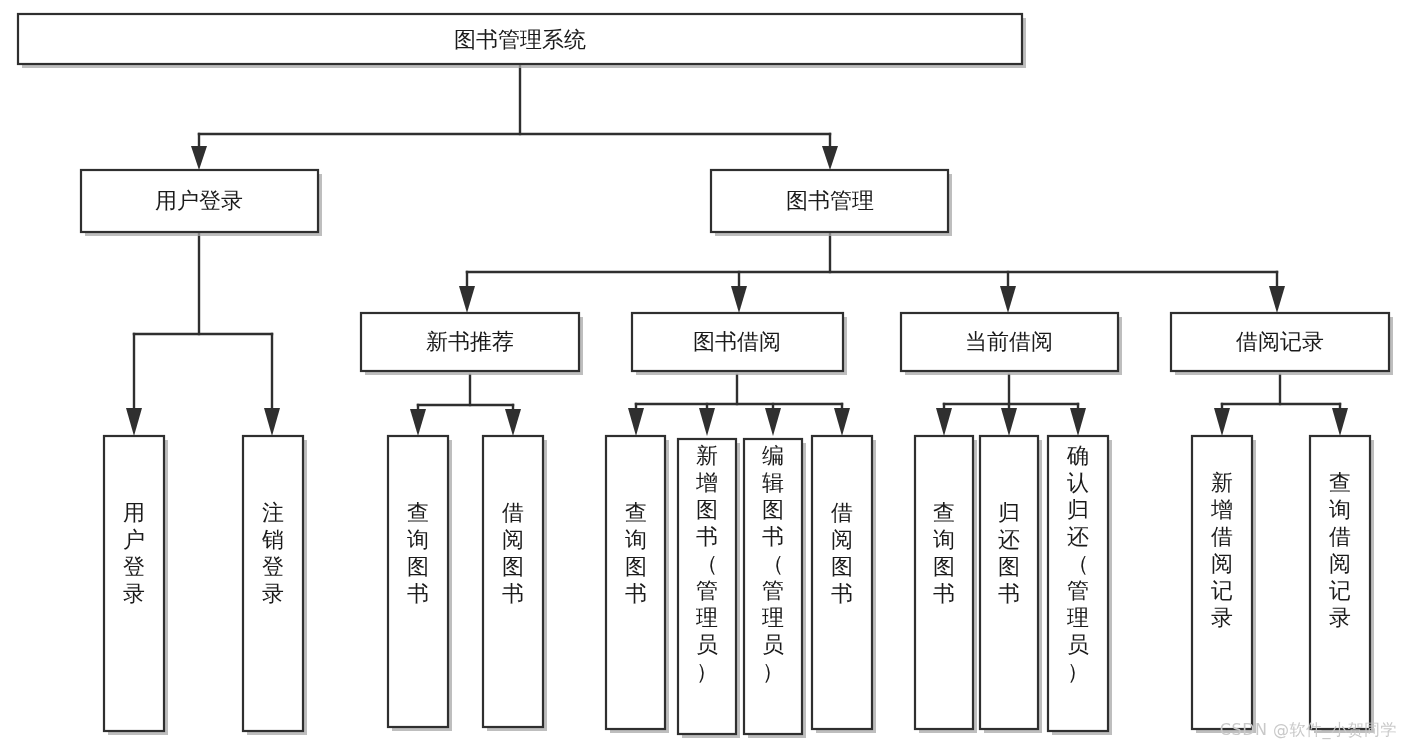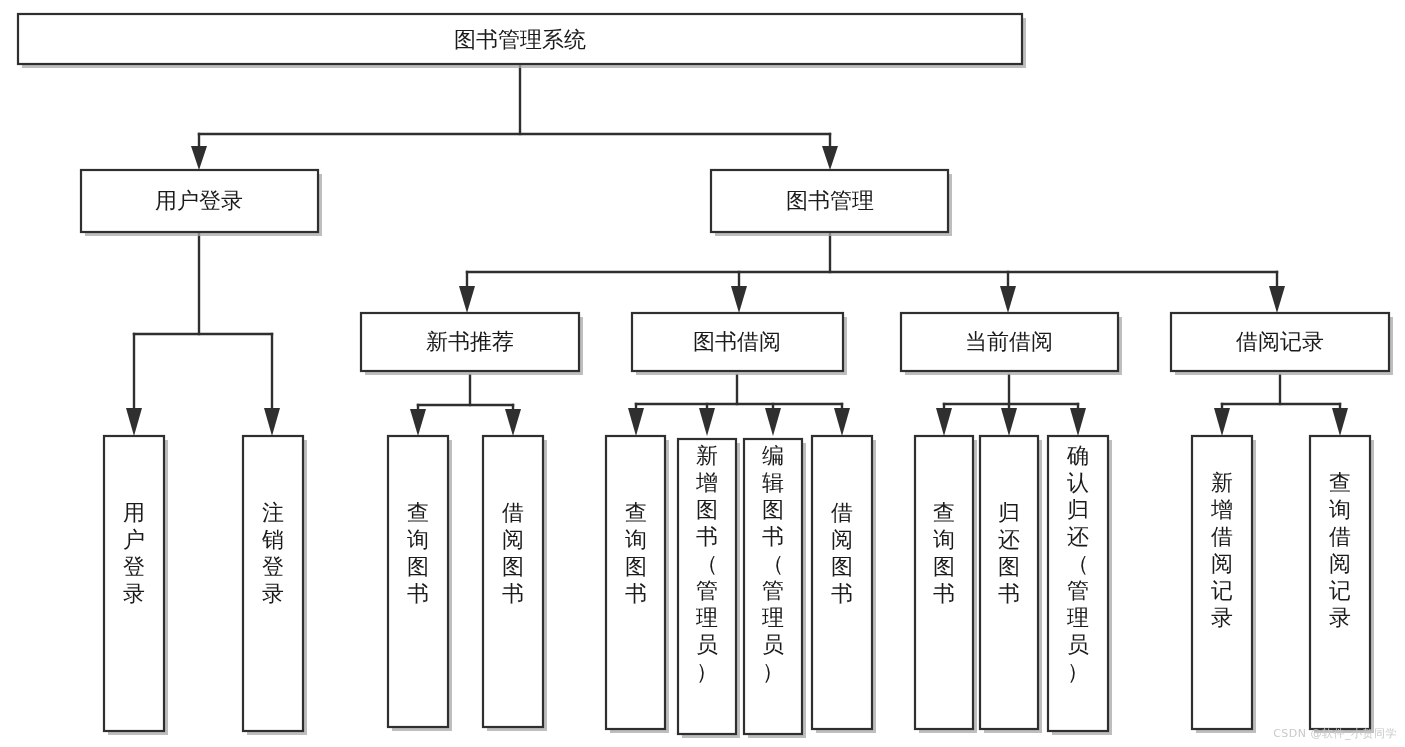--- a/index.html
+++ b/index.html
@@ -53,21 +53,21 @@
     font-family: "DejaVu Sans", "Liberation Sans", sans-serif;
     font-size: 22px;
     fill: #1a1a1a;
     text-anchor: middle;
   }
   .watermark {
     position: absolute;
     right: 8px;
     bottom: 6px;
     font-family: "DejaVu Sans", "Liberation Sans", sans-serif;
-    font-size: 11px;
+    font-size: 16px;
     color: #c9c9c9;
     letter-spacing: 0.5px;
     white-space: nowrap;
     pointer-events: none;
   }
 </style>
 </head>
 <body>
 
 <div id="diagram-root">

